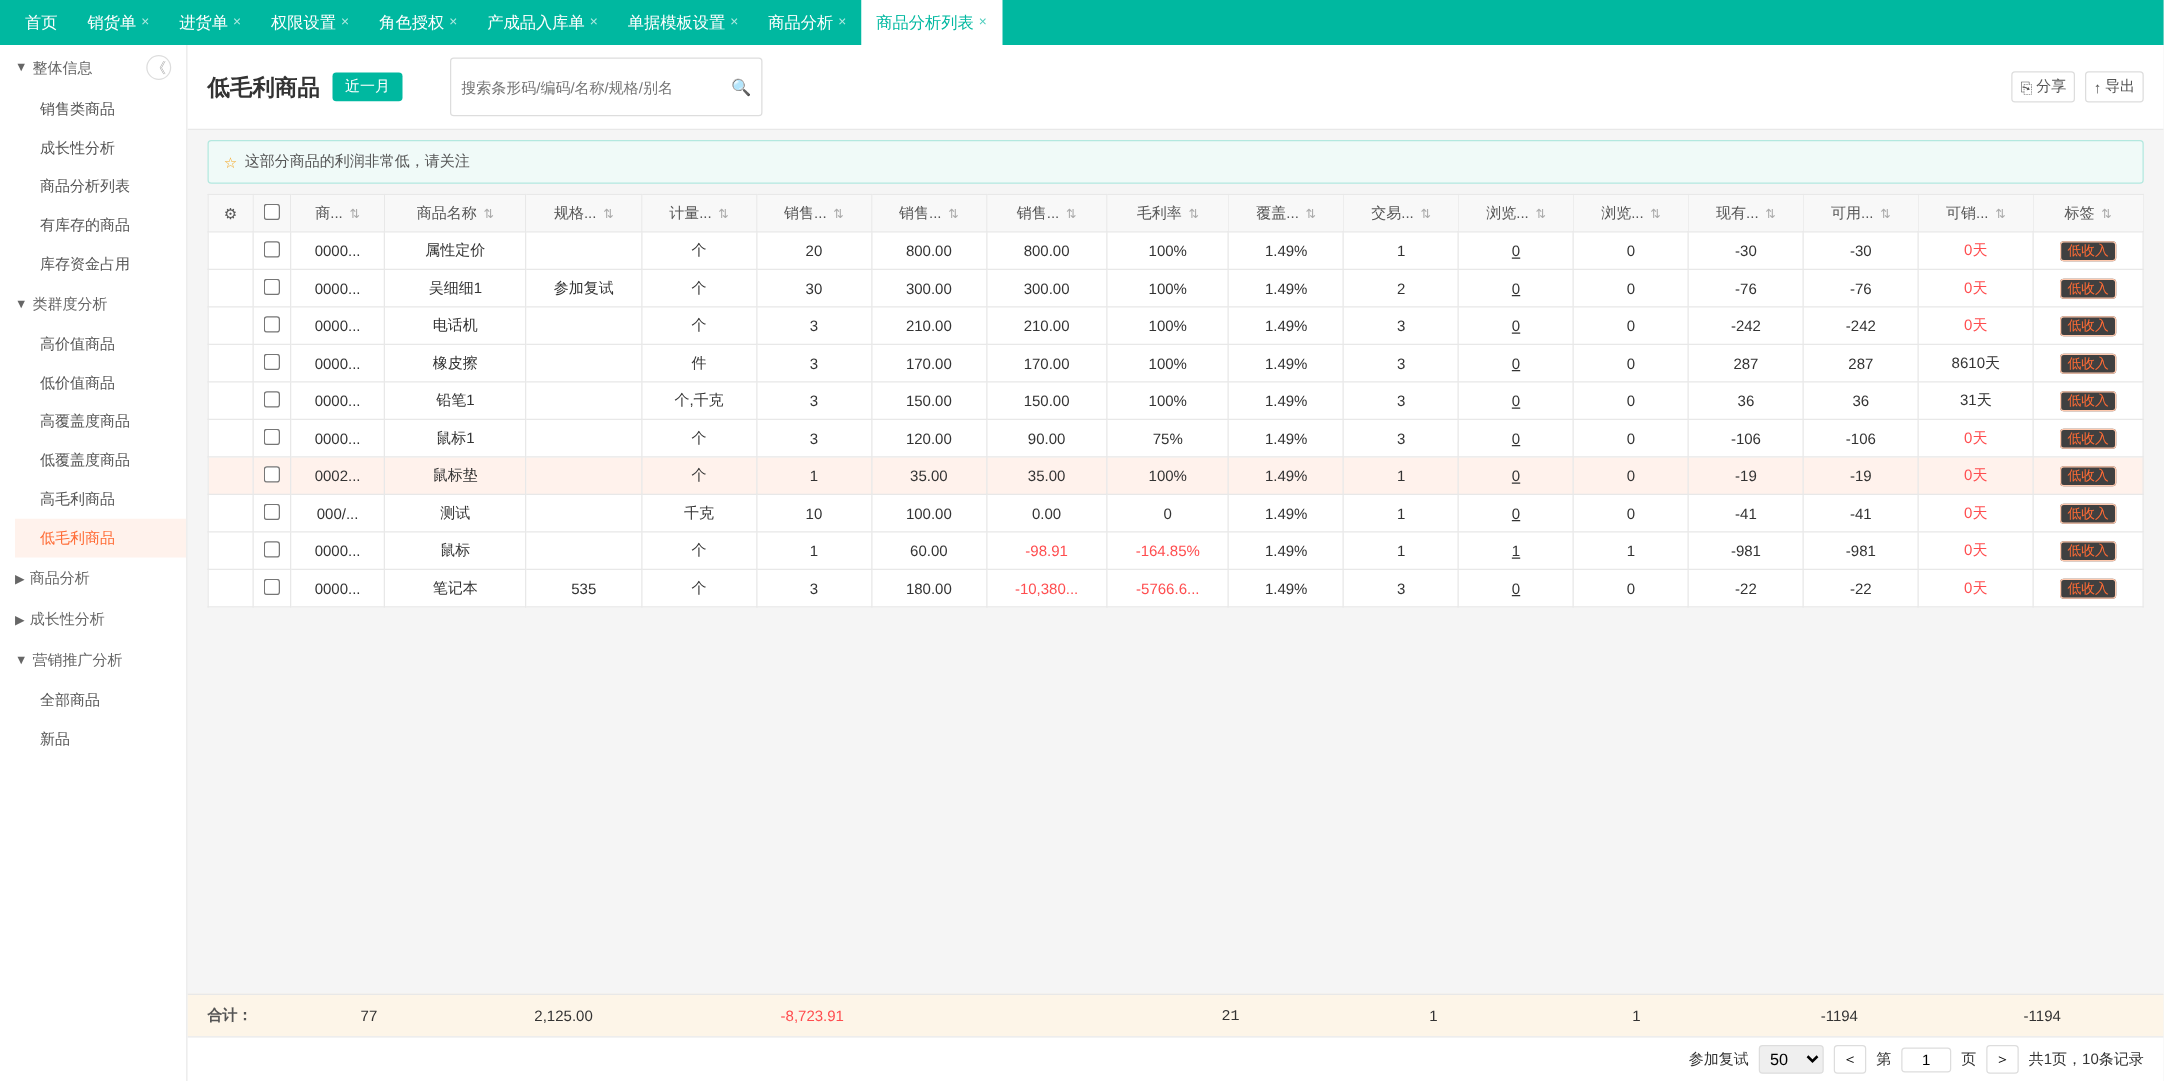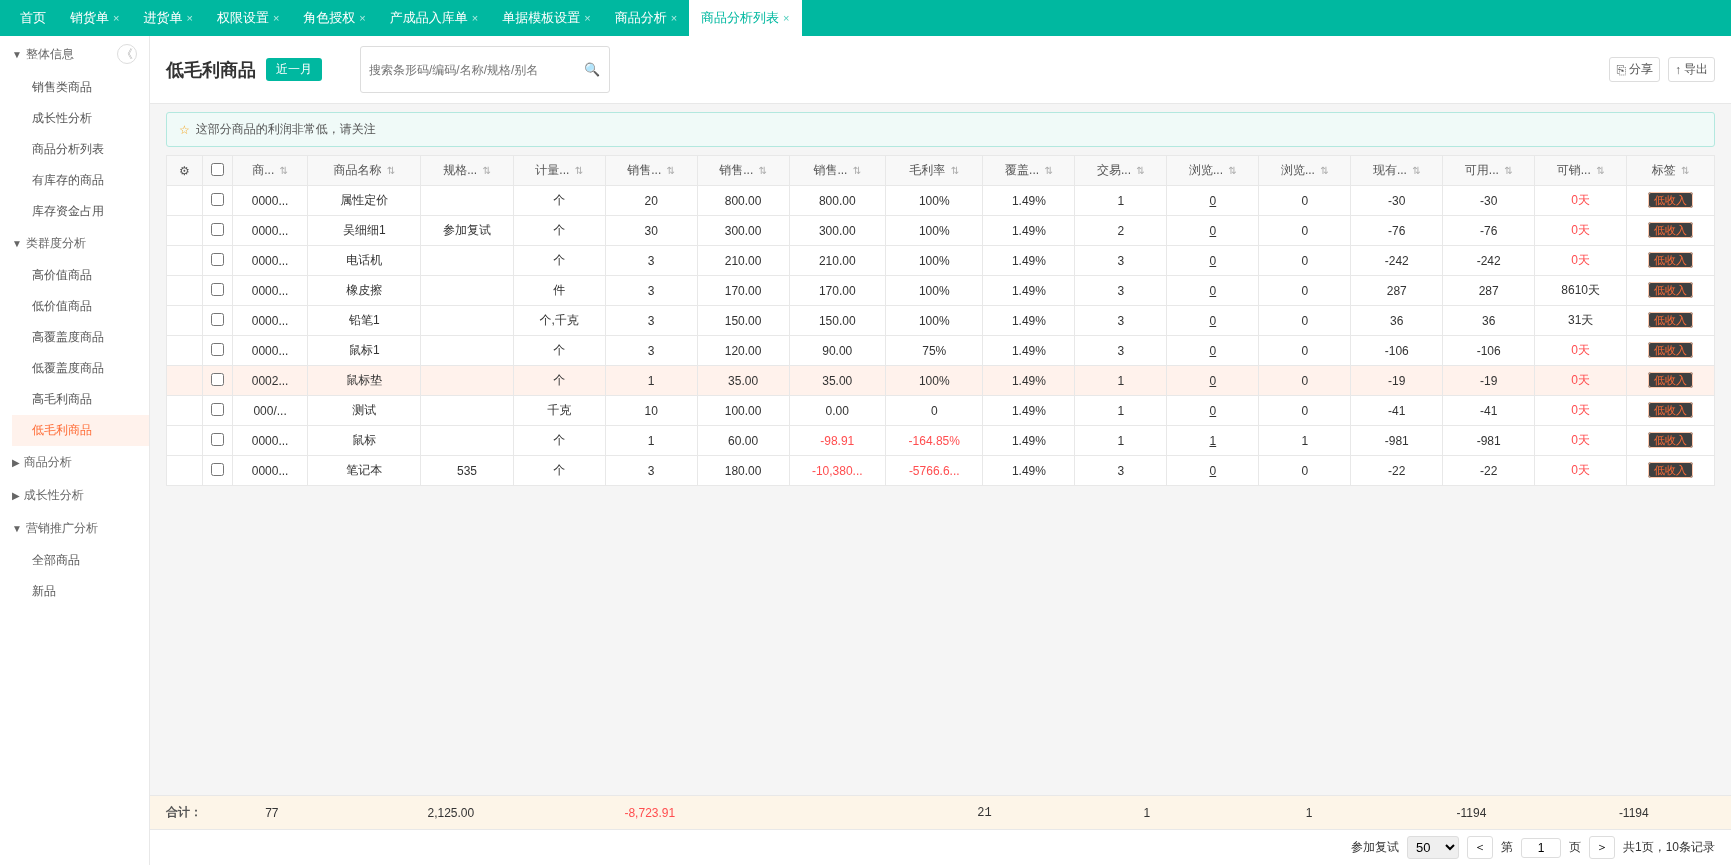--- a/index.html
+++ b/index.html
@@ -543,21 +543,21 @@
       <td style="color:#ff4d4f">0天</td>
       <td><span class="tag-badge">低收入</span></td>
     </tr>
           </tbody>
       </table>
     </div>
 
     <div class="footer-bar">
       <span class="footer-label">合计：</span>
       <div style="display:flex; gap:0; flex:1; justify-content: space-around;">
-        <span style="min-width:60px;text-align:left;">77</span>
+        <span style="min-width:60px;text-align:center;">77</span>
         <span style="min-width:80px;text-align:left;">2,125.00</span>
         <span style="min-width:80px;text-align:center;color:#ff4d4f;">-8,723.91</span>
         <span style="min-width:60px;"></span>
         <span style="min-width:60px;text-align:center;font-family:Liberation Mono, monospace;">21</span>
         <span style="min-width:60px;text-align:center;">1</span>
         <span style="min-width:60px;text-align:center;">1</span>
         <span style="min-width:60px;text-align:center;">-1194</span>
         <span style="min-width:60px;text-align:center;">-1194</span>
       </div>
     </div>

